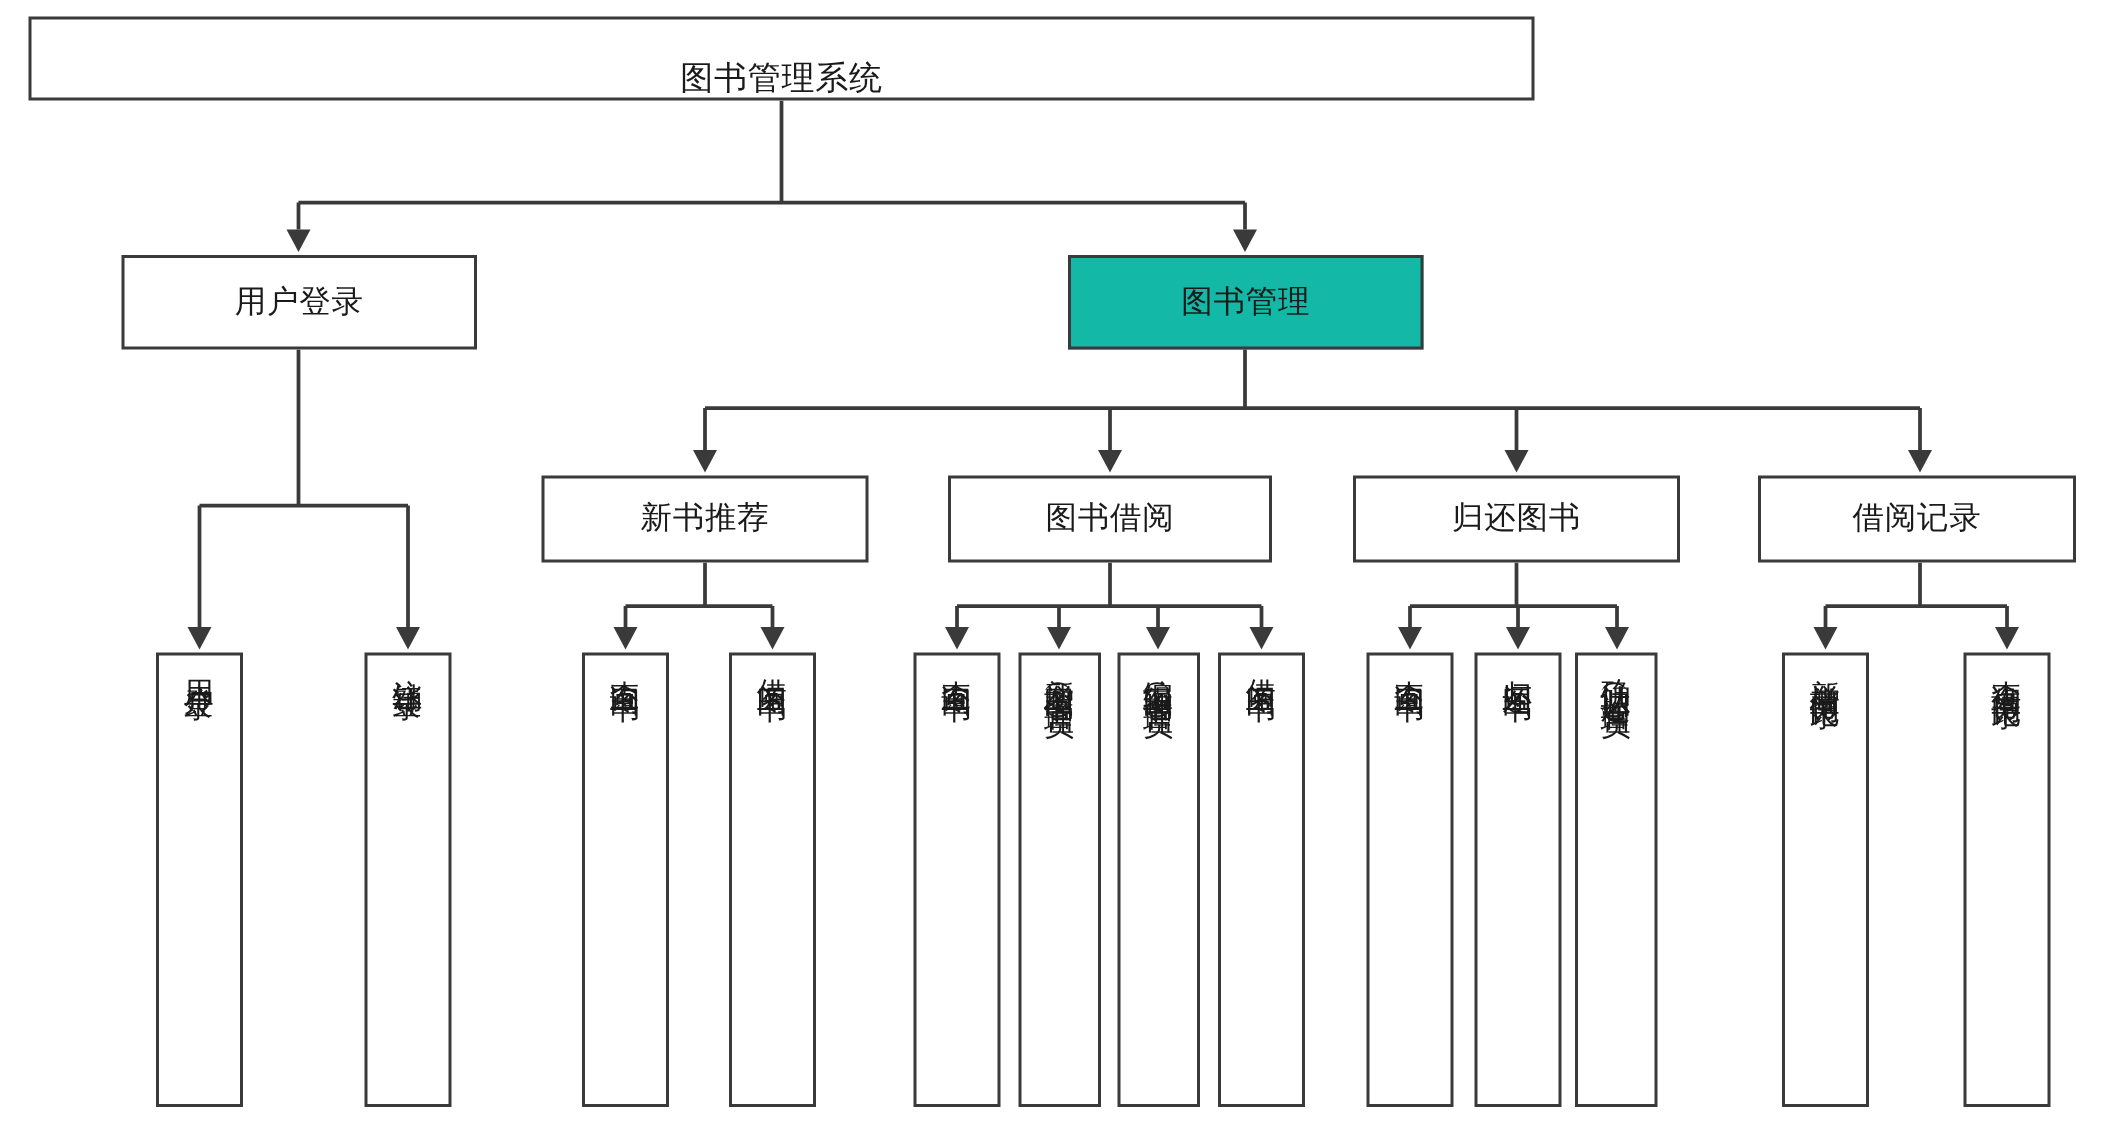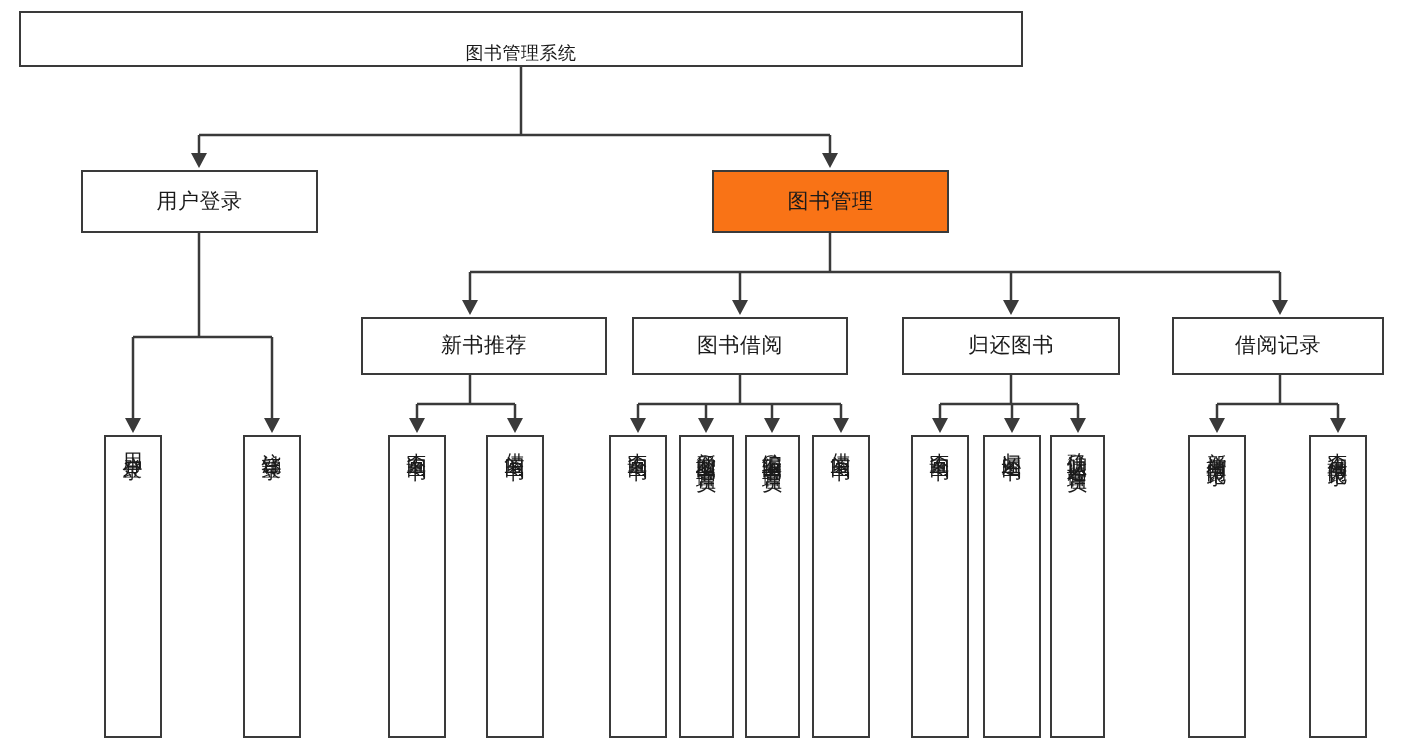--- a/index.html
+++ b/index.html
@@ -41,21 +41,21 @@
     text-align: center;
     line-height: 1.12;
     white-space: pre;
   }
   
   .node.horiz .label {
     font-size: 21px;
     letter-spacing: 0.5px;
   }
   .node.root .label {
-    font-size: 18px;
+    font-size: 22px;
     margin-top: 28px;
   }
   
   .node.vert {
     align-items: flex-start;
     justify-content: center;
     padding-top: 0;
   }
   .node.vert .label {
     writing-mode: vertical-rl;
@@ -133,24 +133,24 @@
       <polygon points="1330,418 1346,418 1338,433" fill="#3a3a3a"></polygon>
     </svg>
 
   <div id="nodes-layer">
       <div class="node horiz root" style="left: 19px; top: 11px; width: 1004px; height: 56px; border-color: rgb(58, 58, 58); background: rgb(255, 255, 255);">
         <span class="label" style="color: rgb(26, 26, 26);">图书管理系统</span>
       </div>
       <div class="node horiz level1" style="left: 81px; top: 170px; width: 237px; height: 63px; border-color: rgb(58, 58, 58); background: rgb(255, 255, 255);">
         <span class="label" style="color: rgb(26, 26, 26);">用户登录</span>
       </div>
-      <div class="node horiz level1" style="left: 712px; top: 170px; width: 237px; height: 63px; border-color: rgb(58, 58, 58); background: #f97316;">
+      <div class="node horiz level1" style="left: 712px; top: 170px; width: 237px; height: 63px; border-color: rgb(58, 58, 58); background: #14b8a6;">
         <span class="label" style="color: rgb(26, 26, 26);">图书管理</span>
       </div>
-      <div class="node horiz level2" style="left: 361px; top: 317px; width: 246px; height: 58px; border-color: rgb(58, 58, 58); background: rgb(255, 255, 255);">
+      <div class="node horiz level2" style="left: 361px; top: 317px; width: 218px; height: 58px; border-color: rgb(58, 58, 58); background: rgb(255, 255, 255);">
         <span class="label" style="color: rgb(26, 26, 26);">新书推荐</span>
       </div>
       <div class="node horiz level2" style="left: 632px; top: 317px; width: 216px; height: 58px; border-color: rgb(58, 58, 58); background: rgb(255, 255, 255);">
         <span class="label" style="color: rgb(26, 26, 26);">图书借阅</span>
       </div>
       <div class="node horiz level2" style="left: 902px; top: 317px; width: 218px; height: 58px; border-color: rgb(58, 58, 58); background: rgb(255, 255, 255);">
         <span class="label" style="color: rgb(26, 26, 26);">归还图书</span>
       </div>
       <div class="node horiz level2" style="left: 1172px; top: 317px; width: 212px; height: 58px; border-color: rgb(58, 58, 58); background: rgb(255, 255, 255);">
         <span class="label" style="color: rgb(26, 26, 26);">借阅记录</span>

